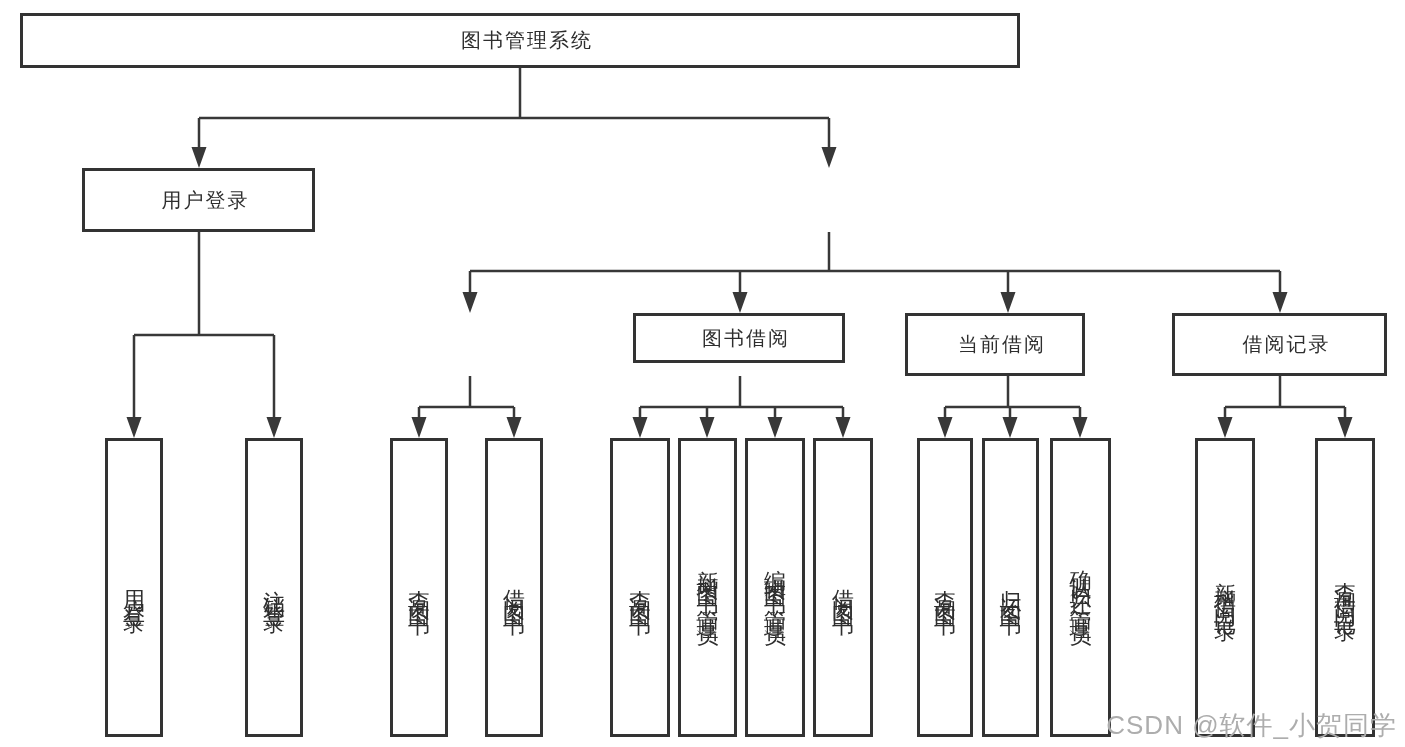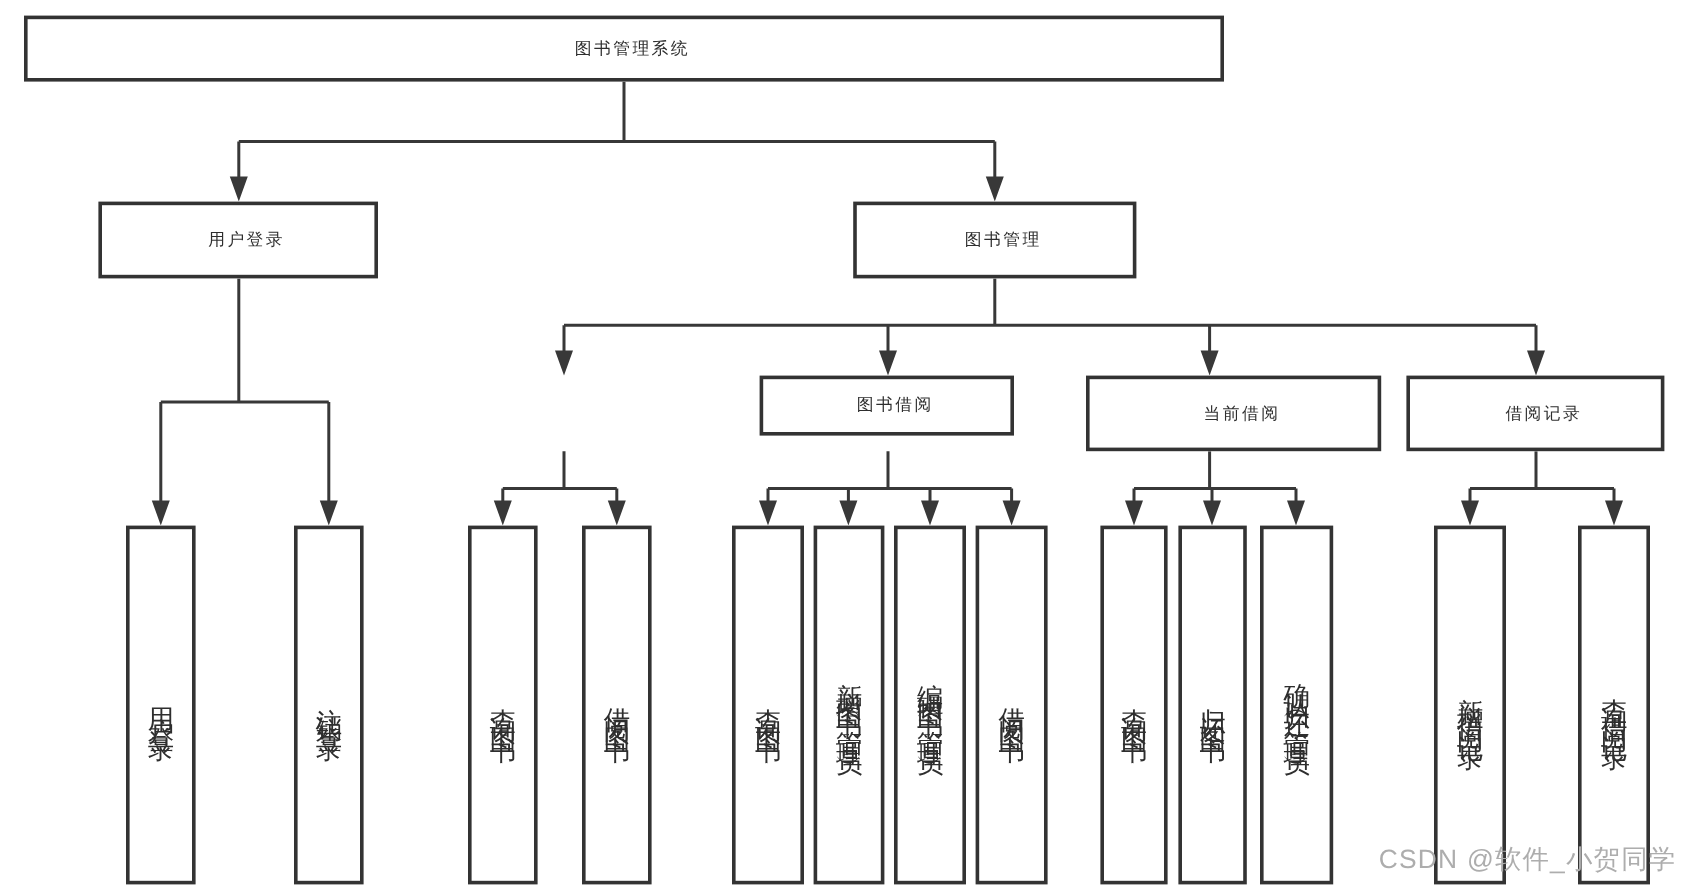--- a/index.html
+++ b/index.html
@@ -24,52 +24,51 @@
   .wires .cn{stroke:var(--line,#383838);stroke-width:2.5;fill:none;}
   .wires .ah{fill:var(--line,#383838);stroke:none;}
   .box{
     position:absolute;box-sizing:border-box;
     border:3px solid var(--box-border,#333333);
     background:#ffffff;
     display:flex;align-items:center;justify-content:center;
     color:var(--text,#2e2e2e);
     z-index:2;
   }
-  .box.h{font-size:14px;letter-spacing:2px;white-space:nowrap;padding-left:14px;}
+  .box.h{font-size:20px;letter-spacing:2px;white-space:nowrap;padding-left:14px;}
   .vt{
     writing-mode:vertical-rl;
     text-orientation:mixed;
     font-size:22px;
     letter-spacing:8px;
     line-height:1.1;
   }
   .watermark{
-    position:absolute;right:8px;bottom:16px;
-    font-size:22px;letter-spacing:1px;
+    position:absolute;right:8px;bottom:4px;
+    font-size:26px;letter-spacing:1px;
     color:var(--watermark,#adadad);
     z-index:3;white-space:nowrap;
   }
 </style>
 </head>
 <body>
 
 <div class="stage">
 
   <svg class="wires" viewBox="0 0 1405 747">
     <path class="cn" d="M520 68 V118 M199 118 H829 M199 118 V150 M829 118 V150 M199 232 V335 M134 335 H274 M134 335 V420 M274 335 V420 M829 232 V271 M470 271 H1280 M470 271 V295 M740 271 V295 M1008 271 V295 M1280 271 V295 M470 376 V407 M419 407 H514 M419 407 V420 M514 407 V420 M740 376 V407 M640 407 H843 M640 407 V420 M707 407 V420 M775 407 V420 M843 407 V420 M1008 376 V407 M945 407 H1080 M945 407 V420 M1010 407 V420 M1080 407 V420 M1280 376 V407 M1225 407 H1345 M1225 407 V420 M1345 407 V420"></path>
     <path class="ah" d="M191.5 147 H206.5 L199 168 Z M821.5 147 H836.5 L829 168 Z M126.5 417 H141.5 L134 438 Z M266.5 417 H281.5 L274 438 Z M462.5 292 H477.5 L470 313 Z M732.5 292 H747.5 L740 313 Z M1000.5 292 H1015.5 L1008 313 Z M1272.5 292 H1287.5 L1280 313 Z M411.5 417 H426.5 L419 438 Z M506.5 417 H521.5 L514 438 Z M632.5 417 H647.5 L640 438 Z M699.5 417 H714.5 L707 438 Z M767.5 417 H782.5 L775 438 Z M835.5 417 H850.5 L843 438 Z M937.5 417 H952.5 L945 438 Z M1002.5 417 H1017.5 L1010 438 Z M1072.5 417 H1087.5 L1080 438 Z M1217.5 417 H1232.5 L1225 438 Z M1337.5 417 H1352.5 L1345 438 Z"></path>
   </svg>
 
   <div class="box h" style="left:20px;top:13px;width:1000px;height:55px">图书管理系统</div>
 
   <div class="box h" style="left:82px;top:168px;width:233px;height:64px">用户登录</div>
-  <div class="box h" style="left:711px;top:168px;width:236px;height:64px">图书管理</div>
 
   <div class="box h" style="left:633px;top:313px;width:212px;height:50px">图书借阅</div>
-  <div class="box h" style="left:905px;top:313px;width:246px;height:63px">当前借阅</div>
+  <div class="box h" style="left:905px;top:313px;width:180px;height:63px">当前借阅</div>
   <div class="box h" style="left:1172px;top:313px;width:215px;height:63px">借阅记录</div>
 
   <div class="box v" style="left:105px;top:438px;width:58px;height:299px">
     <span class="vt">用户登录</span>
   </div>
   <div class="box v" style="left:245px;top:438px;width:58px;height:299px">
     <span class="vt">注销登录</span>
   </div>
 
   <div class="box v" style="left:390px;top:438px;width:58px;height:299px">

